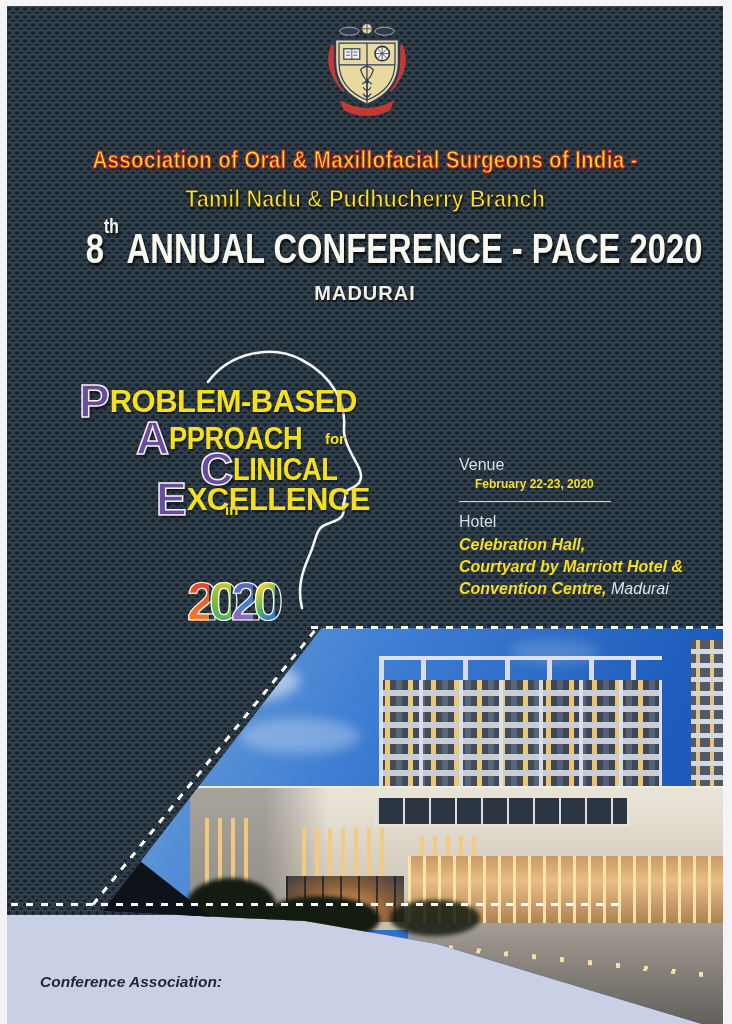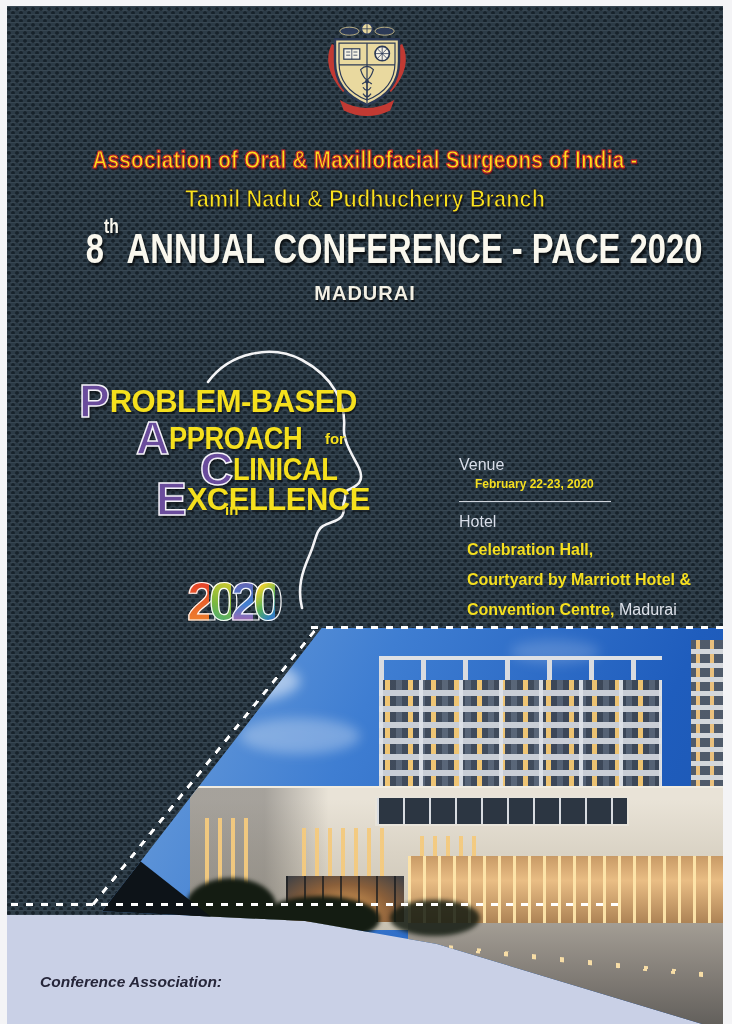--- a/index.html
+++ b/index.html
@@ -47,21 +47,21 @@
     -webkit-text-stroke:1.2px rgba(255,255,255,.95);}
   .yd1{background-image:linear-gradient(180deg,#e23028,#f08f2e);}
   .yd2{background-image:linear-gradient(200deg,#f2d22b,#7cb83d 55%,#2ba39a);}
   .yd3{background-image:linear-gradient(180deg,#7a57a8,#3f7fd0 55%,#d95aa0);}
   .yd4{background-image:linear-gradient(135deg,#f0a02c,#e8d12f 30%,#58b058 55%,#2e7fc2 78%,#8a52a5);}
   
   .details{position:absolute;left:452px;top:450px;width:240px;}
   .dlabel{font-size:16px;color:#d9dee9;margin:0 0 3px 0;}
   .dval{font-size:12px;font-weight:bold;color:#f5df1e;margin:0 0 2px 16px;}
   .dsep{width:152px;height:1px;background:#cfd4dc;margin:10px 0 11px 0;}
-  .venue-line{font-size:16px;font-weight:bold;color:#f5df1e;line-height:22px;margin:8px;}
+  .venue-line{font-size:16px;font-weight:bold;color:#f5df1e;line-height:22px;margin:0;font-style:italic;}
   .vlight{font-weight:normal;color:#dde1e9;}
   
   .photo{position:absolute;left:83px;top:622px;width:633px;height:396px;z-index:2;
     clip-path:polygon(36.6% 0,100% 0,100% 100%,96.7% 100%,54.8% 79.8%,34% 74%,1.9% 71.5%);
     background:linear-gradient(115deg,#7aa8dd 0%,#3f7ed2 38%,#1f5dbd 75%,#1b54ae 100%);}
   .photo *{position:absolute;}
   .cloud{background:rgba(255,255,255,.5);border-radius:50%;filter:blur(6px);}
   .tower{left:289px;top:52px;width:283px;height:150px;
     background:
       repeating-linear-gradient(90deg, rgba(222,226,232,.95) 0 4px, transparent 4px 40px),

